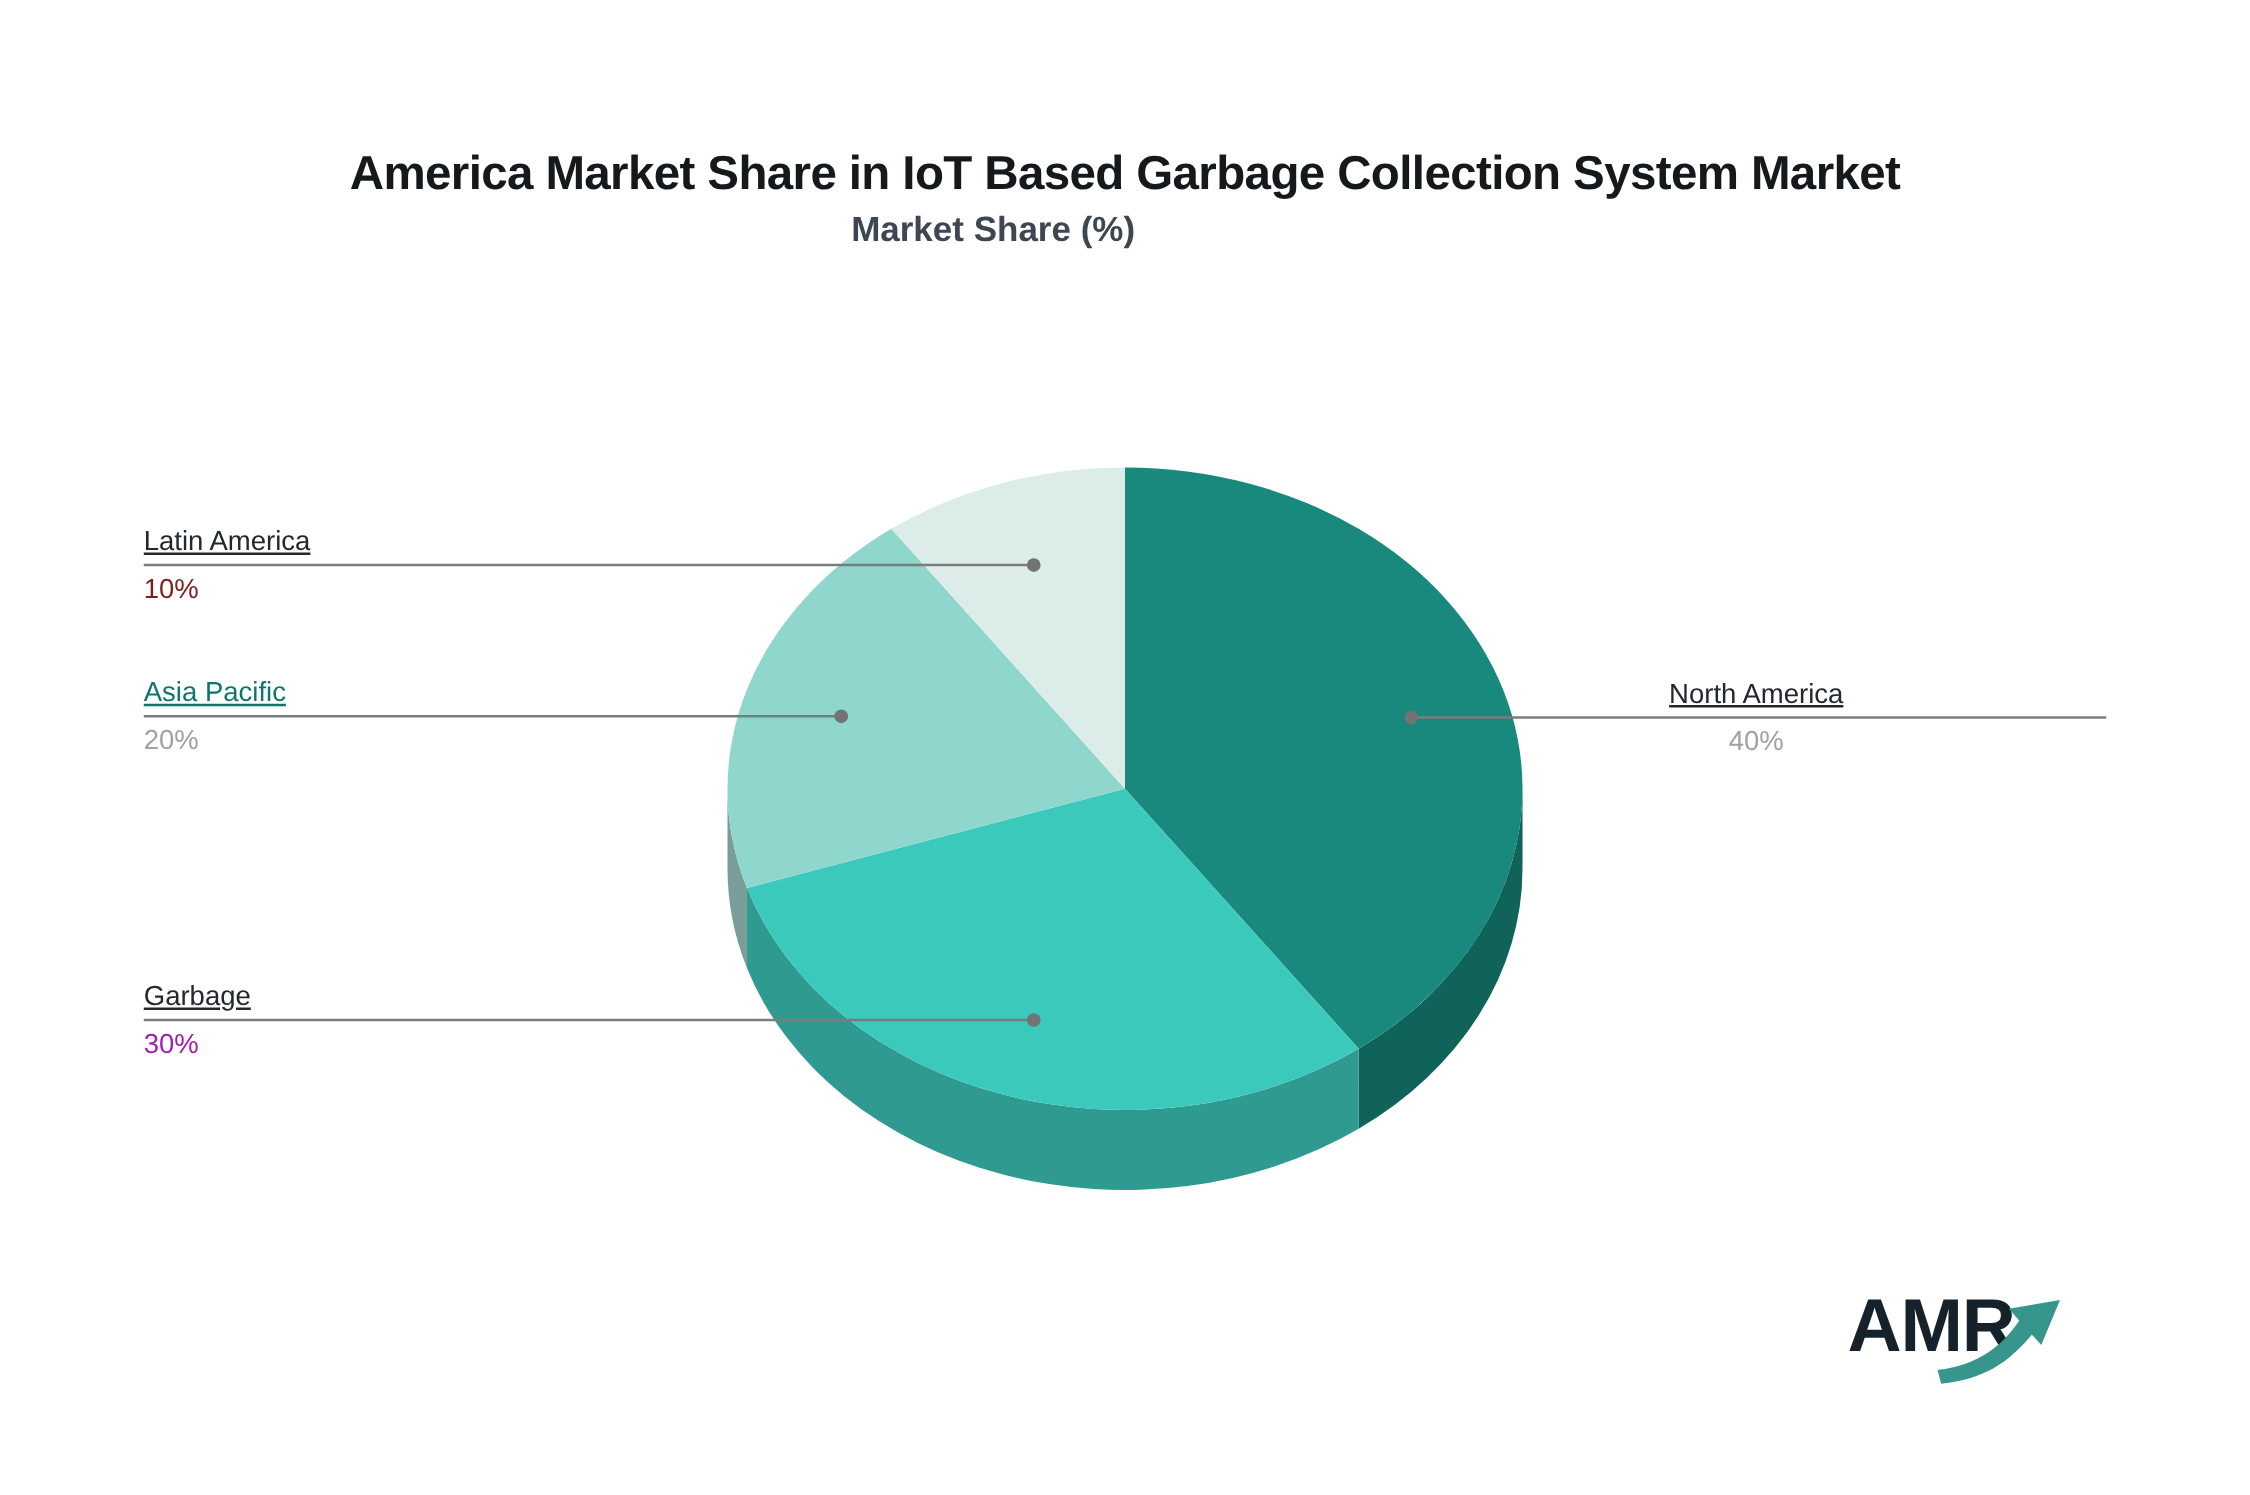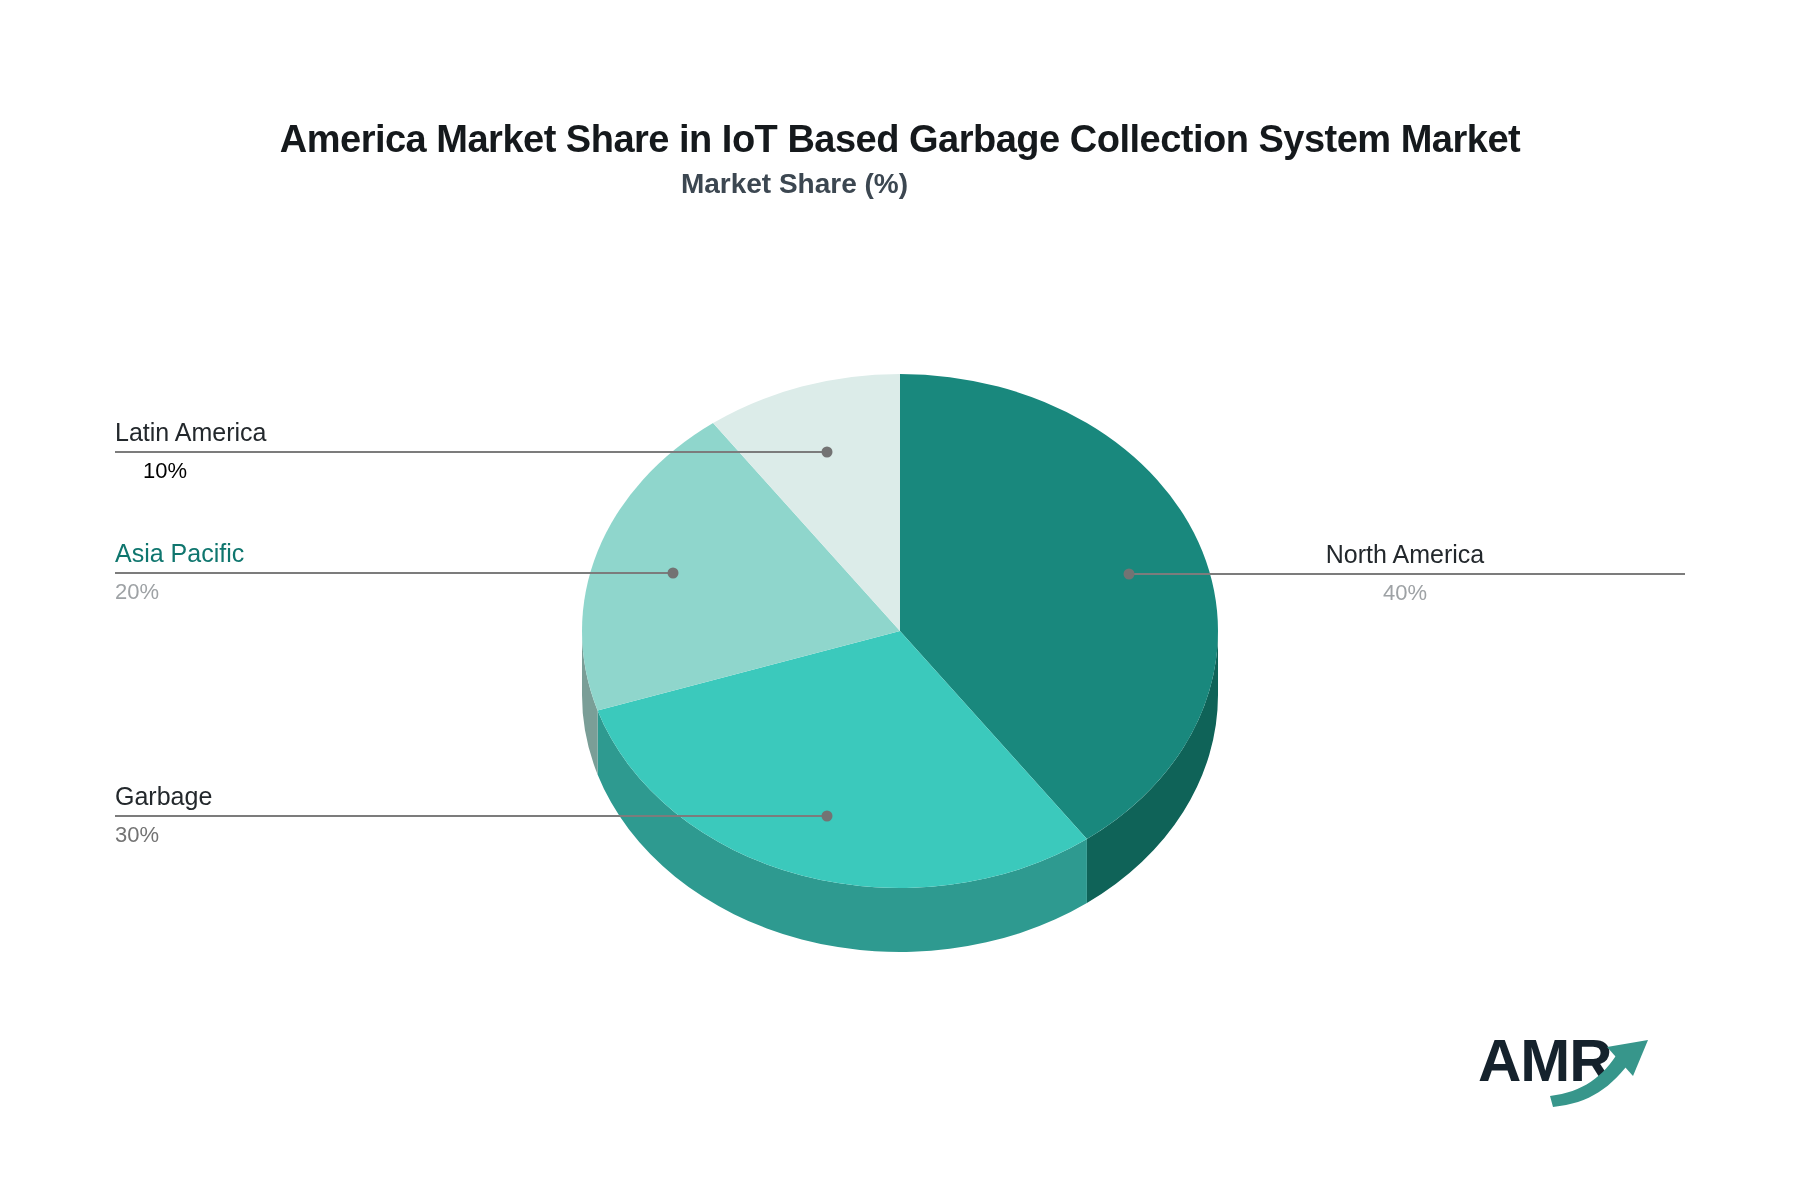--- a/index.html
+++ b/index.html
@@ -10,21 +10,21 @@
   .chart-title{
     position:absolute;top:118px;left:0;width:1800px;text-align:center;
     font-size:38px;font-weight:700;letter-spacing:-.5px;margin:0;
   }
   .chart-subtitle{
     position:absolute;top:168px;left:0;width:1589px;text-align:center;
     font-size:28px;font-weight:700;margin:0;
   }
   #pie-svg{position:absolute;left:0;top:0;width:1800px;height:1196px;}
   .callout{position:absolute;width:560px;}
-  .callout .c-label{font-size:25px;line-height:27px;height:27px;margin-bottom:12px;}
+  .callout .c-label{font-size:22px;line-height:27px;height:27px;margin-bottom:12px;text-decoration:underline;}
   .callout .c-value{font-size:22px;line-height:26px;}
   .callout.left{left:115px;text-align:left;}
   .callout.right{right:115px;text-align:center;}
   .logo{position:absolute;left:1478px;top:1030px;width:190px;height:90px;}
   .logo-text{
     position:absolute;left:0;top:0;font-size:60px;font-weight:800;letter-spacing:-1px;line-height:62px;
   }
   .logo-arrow-svg{position:absolute;left:67px;top:0;width:110px;height:85px;}
 </style>
 </head>
@@ -48,31 +48,31 @@
       <line x1="673" y1="573" x2="115" y2="573" stroke="#7C7C7C" stroke-width="2"></line>
       <circle cx="673" cy="573" r="5.5" fill="#737373"></circle>
       <line x1="827" y1="816" x2="115" y2="816" stroke="#7C7C7C" stroke-width="2"></line>
       <circle cx="827" cy="816" r="5.5" fill="#737373"></circle>
       <line x1="1129" y1="574" x2="1685" y2="574" stroke="#7C7C7C" stroke-width="2"></line>
       <circle cx="1129" cy="574" r="5.5" fill="#737373"></circle>
     </svg>
 
   <div class="callout left" style="top:419px">
     <div class="c-label" style="color: rgb(35, 40, 44);">Latin America</div>
-    <div class="c-value" style="color: #000000; margin-left: 28px;">10%</div>
+    <div class="c-value" style="color: #7f1d1d;">10%</div>
   </div>
 
   <div class="callout left" style="top:540px">
     <div class="c-label" style="color: #0f766e;">Asia Pacific</div>
     <div class="c-value" style="color: rgb(158, 162, 165);">20%</div>
   </div>
 
   <div class="callout left" style="top:783px">
     <div class="c-label" style="color: rgb(35, 40, 44);">Garbage</div>
-    <div class="c-value" style="color: #737373;">30%</div>
+    <div class="c-value" style="color: #a21caf;">30%</div>
   </div>
 
   <div class="callout right" style="top:541px">
     <div class="c-label" style="color: rgb(35, 40, 44);">North America</div>
     <div class="c-value" style="color: rgb(158, 162, 165);">40%</div>
   </div>
 
   <div class="logo">
     <span class="logo-text" style="color: rgb(21, 34, 44);">AMR</span>
     <svg class="logo-arrow-svg" viewBox="0 0 110 85">

